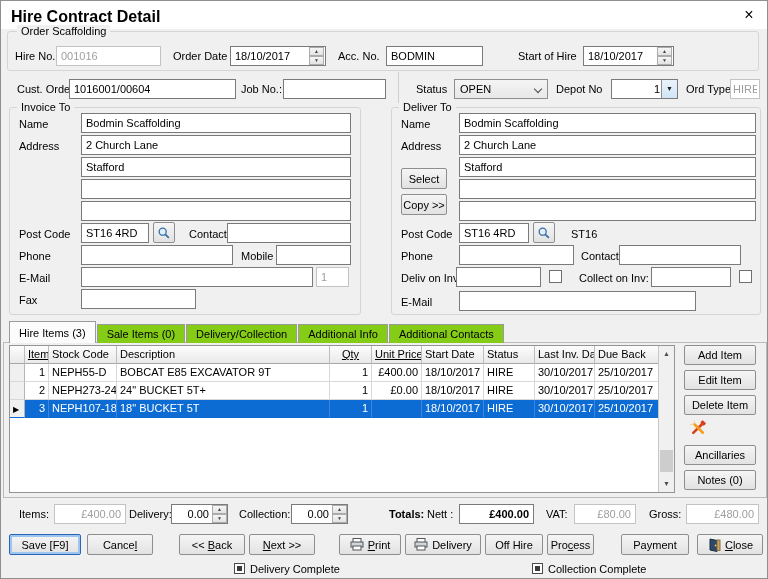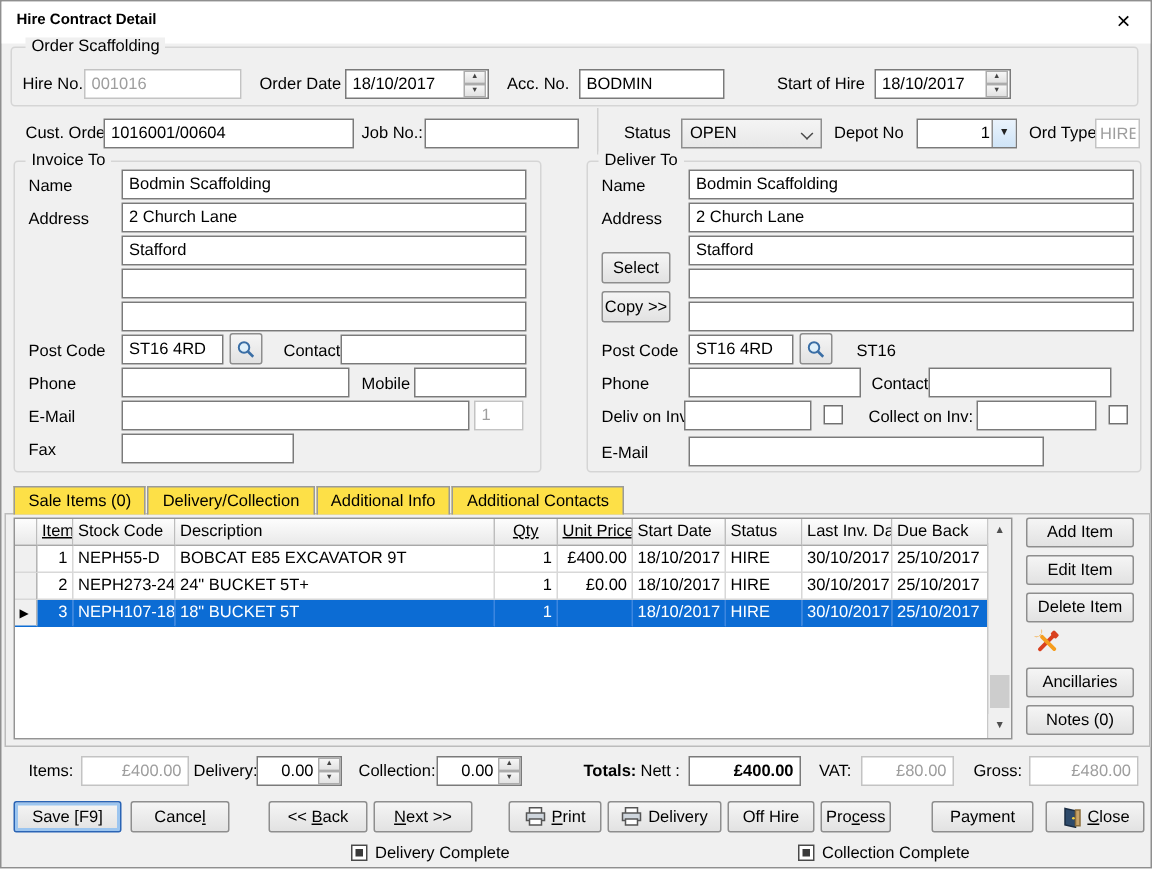--- a/index.html
+++ b/index.html
@@ -4,21 +4,21 @@
 <style>
   * { margin:0; padding:0; box-sizing:border-box; }
   html,body { background:#d8d8d8; }
   .window {
     position:relative; width:768px; height:579px;
     background:#f0f0f0; border:1px solid #8f8f8f;
     font-family:"Liberation Sans", sans-serif; font-size:11px; color:#000;
     overflow:hidden;
   }
   .titlebar { position:absolute; left:0; top:0; width:100%; height:28px; background:#ffffff; }
-  .title { position:absolute; left:10px; top:7px; font-size:10px; font-weight:bold; }
+  .title { position:absolute; left:10px; top:7px; font-size:16px; font-weight:bold; }
   .close-btn { position:absolute; right:6px; top:3px; width:24px; height:21px; text-align:center; line-height:21px; font-size:16px; color:#000; cursor:default; }
   .grp { position:absolute; border:1px solid #d5d5d5; border-radius:3px; }
   .grp-lbl { position:absolute; font-size:11px; background:#f0f0f0; padding:0 4px; }
   .lbl { position:absolute; height:20px; line-height:20px; white-space:nowrap; }
   .b { font-weight:bold; }
   .fld { position:absolute; height:20px; background:#fff; border:1px solid #7a7a7a; font-family:inherit; font-size:11px; color:#000; padding:0 4px; outline:none; }
   .fld.dis { color:#9e9e9e; border-color:#c3c3c3; }
   .fld.ralign { text-align:right; }
   .spinfld { padding-right:18px; }
   .spinner { position:absolute; width:15px; height:18px; display:flex; flex-direction:column; }
@@ -32,21 +32,21 @@
   .combo { position:absolute; height:20px; border:1px solid #8e8e8e; background:linear-gradient(#f4f4f4,#e8e8e8); line-height:18px; padding:0 18px 0 5px; }
   .chev { position:absolute; right:6px; top:6px; width:6px; height:6px; border-right:1.4px solid #4a4a4a; border-bottom:1.4px solid #4a4a4a; transform:rotate(45deg); }
   .combo2 { position:absolute; height:20px; border:1px solid #7a7a7a; background:#fff; }
   .combo2 .val { position:absolute; left:0; top:0; right:17px; height:18px; line-height:18px; text-align:right; }
   .combo2 .drop { position:absolute; right:0; top:0; width:16px; height:18px; background:linear-gradient(#eaf3fc,#cfe4f7); border-left:1px solid #8e8e8e; font-size:7px; line-height:18px; text-align:center; color:#222; }
   .combo2 .drop::before { content:"▼"; }
   .checkbox { position:absolute; width:13px; height:13px; background:#fff; border:1px solid #707070; }
   .vline { position:absolute; width:1px; background:#d0d0d0; }
   
   .tabs { position:absolute; left:8px; top:320px; height:22px; display:flex; align-items:flex-end; z-index:3; }
-  .tab { height:19px; line-height:19px; padding:0 9px; background:#fde047; border:1px solid #9a9a9a; border-bottom:none; margin-right:1px; white-space:nowrap; }
+  .tab { height:19px; line-height:19px; padding:0 9px; background:#84cc16; border:1px solid #9a9a9a; border-bottom:none; margin-right:1px; white-space:nowrap; }
   .tab.active { height:22px; line-height:22px; background:#fcfcfc; position:relative; }
   .tabpanel { position:absolute; left:2px; top:341px; width:764px; height:156px; border:1px solid #bcbcbc; background:#f0f0f0; }
   
   .tbl { position:absolute; left:8px; top:344px; width:666px; height:148px; background:#fff; border:1px solid #949494; overflow:hidden; }
   .trow { position:absolute; left:0; width:649px; height:18px; }
   .tc { position:absolute; top:0; height:18px; line-height:17px; padding:0 3px; border-right:1px solid #d8d8d8; border-bottom:1px solid #d8d8d8; overflow:hidden; white-space:nowrap; }
   .thead .tc { background:linear-gradient(#fdfdfd,#e9e9e9); border-right:1px solid #bdbdbd; border-bottom:1px solid #a8a8a8; }
   .c-sel    { left:0;   width:15px; background:#f0f0f0; border-right:1px solid #b5b5b5; }
   .c-item   { left:15px;  width:24px; text-align:right; }
   .c-stock  { left:39px;  width:68px; }
@@ -176,20 +176,21 @@
   <div class="lbl" style="left:400px; top:267px;">Deliv on Inv:</div>
   <input class="fld" style="left: 455px; top: 266px; width: 85px;" value="">
   <div class="checkbox" style="left:548px; top:269px;"></div>
   <div class="lbl" style="left:578px; top:267px;">Collect on Inv:</div>
   <input class="fld" style="left: 650px; top: 266px; width: 80px;" value="">
   <div class="checkbox" style="left:738px; top:269px;"></div>
   <div class="lbl" style="left:400px; top:291px;">E-Mail</div>
   <input class="fld" style="left: 458px; top: 290px; width: 237px;" value="">
 
   <div class="tabs">
+    <div class="tab active">Hire Items (3)</div>
     <div class="tab">Sale Items (0)</div>
     <div class="tab">Delivery/Collection</div>
     <div class="tab">Additional Info</div>
     <div class="tab">Additional Contacts</div>
   </div>
   <div class="tabpanel"></div>
 
   <div class="tbl">
     <div class="trow thead" style="top:0;">
       <div class="tc c-sel"></div>

